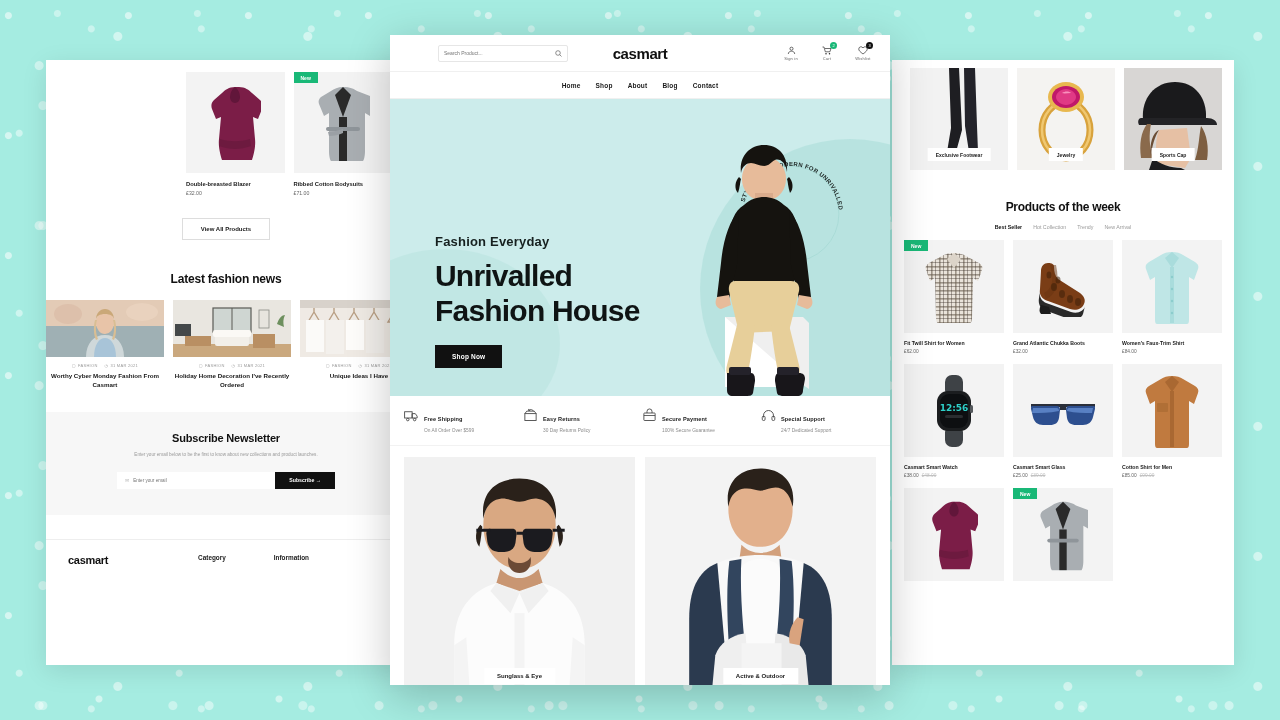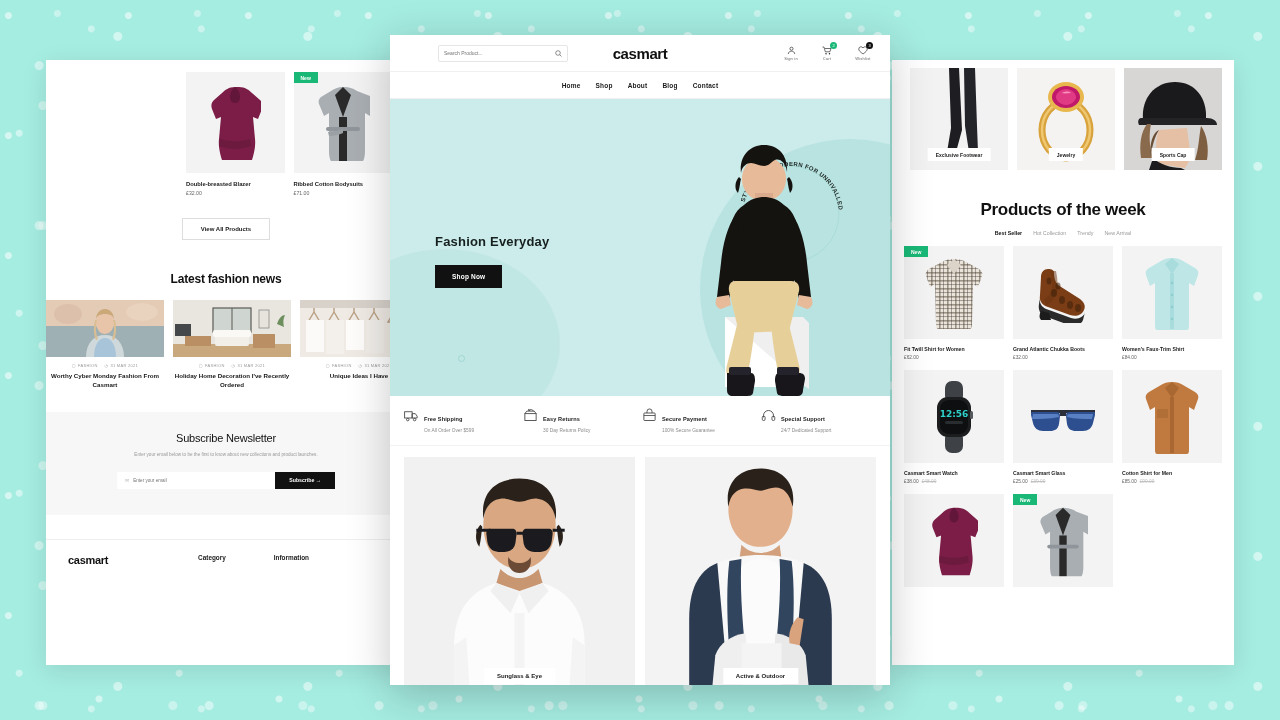--- a/index.html
+++ b/index.html
@@ -103,37 +103,37 @@
                letter-spacing: -.2px; }
   .news-grid { display: flex; gap: 9px; padding: 0 0 0 0; margin-top: 14px; }
   .news { flex: 0 0 118px; }
   .news-img { height: 57px; overflow: hidden; position: relative; background: #ddd; }
   .news-meta { display: flex; gap: 7px; justify-content: center; margin-top: 6px; }
   .news-meta span { font-size: 4px; color: #9a9a9a; letter-spacing: .3px; display: flex;
                     gap: 2px; align-items: center; }
   .news-title { font-size: 6.2px; font-weight: 700; color: #171717; text-align: center;
                 margin-top: 4px; line-height: 1.45; }
   .nl { background: #f7f7f7; margin: 22px 0 0; padding: 20px 0 26px; text-align: center; }
-  .nl h3 { font-size: 11px; font-weight: 400; color: #111; letter-spacing: -.2px; }
+  .nl h3 { font-size: 11px; font-weight: 700; color: #111; letter-spacing: -.2px; }
   .nl p { font-size: 4.6px; color: #999; margin-top: 7px; line-height: 1.7; }
   .nl-form { display: flex; width: 218px; margin: 13px auto 0; height: 17px; }
   .nl-form .f { flex: 1; background: #fff; display: flex; align-items: center; gap: 4px; padding: 0 8px; }
   .nl-form .f input { border: 0; outline: 0; font-size: 4.6px; color: #aaa; width: 100%;
                       background: transparent; font-family: "Liberation Sans", sans-serif; }
   .nl-form button { background: #111; color: #fff; border: 0; font-size: 5.2px; font-weight: 700;
                     padding: 0 14px; font-family: "Liberation Sans", sans-serif; cursor: pointer; }
   .lp-footer { border-top: 1px solid #eee; margin-top: 24px; padding: 14px 0 0 22px; display: flex; }
   .foot-brand { font-size: 11px; font-weight: 700; letter-spacing: -.3px; color: #111; }
   .foot-col { font-size: 6.4px; font-weight: 700; color: #1a1a1a; }
   .rcat-row { display: flex; gap: 9px; padding: 8px 12px 0 18px; }
   .rcat { flex: 1; height: 102px; position: relative; overflow: hidden; background: #f2f2f2; }
   .rcat-pill { position: absolute; left: 50%; transform: translateX(-50%); bottom: 9px;
                background: #fff; font-size: 5px; font-weight: 700; color: #1a1a1a;
                padding: 3.5px 8px; white-space: nowrap; }
-  .rp-title { text-align: center; font-size: 17px; font-weight: 700; color: #111;
+  .rp-title { text-align: center; font-size: 12px; font-weight: 700; color: #111;
               margin-top: 30px; letter-spacing: -.3px; }
   .rp-tabs { display: flex; gap: 11px; justify-content: center; margin-top: 10px; }
   .rp-tabs span { font-size: 5.3px; color: #9a9a9a; }
   .rp-tabs span.on { color: #111; font-weight: 700; }
   .rgrid { display: flex; gap: 9px; padding: 10px 12px 0 12px; }
   .rprod { flex: 1; }
   .rprod-img { position: relative; height: 93px; background: #f3f3f3;
                display: flex; align-items: center; justify-content: center; overflow: hidden; }
   .rprod-name { font-size: 5.2px; font-weight: 700; color: #1a1a1a; margin-top: 7px; }
   .rprod-price { font-size: 4.8px; color: #666; margin-top: 3px; }
@@ -526,20 +526,24 @@
     <svg class="circ-ring" viewBox="0 0 200 200">
       <defs>
           <path id="ringpath" d="M100,100 m-76,0 a76,76 0 1,1 152,0 a76,76 0 1,1 -152,0"></path>
         </defs>
       <circle cx="100" cy="100" r="76" fill="none" stroke="#a9dbd7" stroke-width="1.5"></circle>
       <text><textPath href="#ringpath" startOffset="4%">STYLISH AND MODERN FOR UNRIVALLED</textPath></text>
     </svg>
 
     <div class="hero-copy">
       <div class="hero-eyebrow">Fashion Everyday</div>
+      <div class="hero-title">
+        <div>Unrivalled</div>
+        <div>Fashion House</div>
+      </div>
       <button class="hero-btn">Shop Now</button>
     </div>
 
     <svg class="hero-model" viewBox="0 0 175 275">
       <rect x="48" y="196" width="78" height="70" fill="#fff"></rect>
       <path d="M48 196h78l6 6v66l-6 -4z" fill="#efefef"></path>
       <path d="M87 36c-13 0-22 9-22 22 0 12 9 22 22 22s22-10 22-22c0-13-9-22-22-22z" fill="#e7bb9a"></path>
       <path d="M64 52c-2-16 8-28 23-28s24 11 23 27c-1-9-7-14-12-12-4 2-6 6-11 6s-9-3-13-3-9 3-10 10z" fill="#15130f"></path>
       <path d="M62 56c-4 4-5 12-1 16 2-6 2-11 3-14z" fill="#15130f"></path>
       <path d="M112 56c4 4 5 12 1 16-2-6-2-11-3-14z" fill="#15130f"></path>

